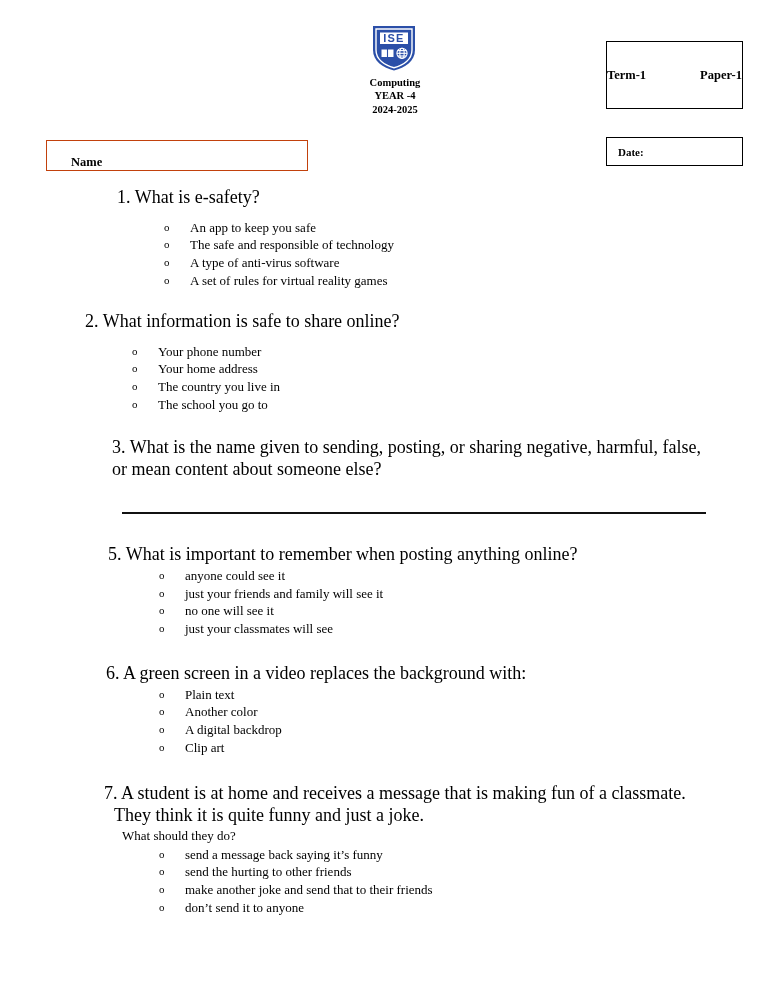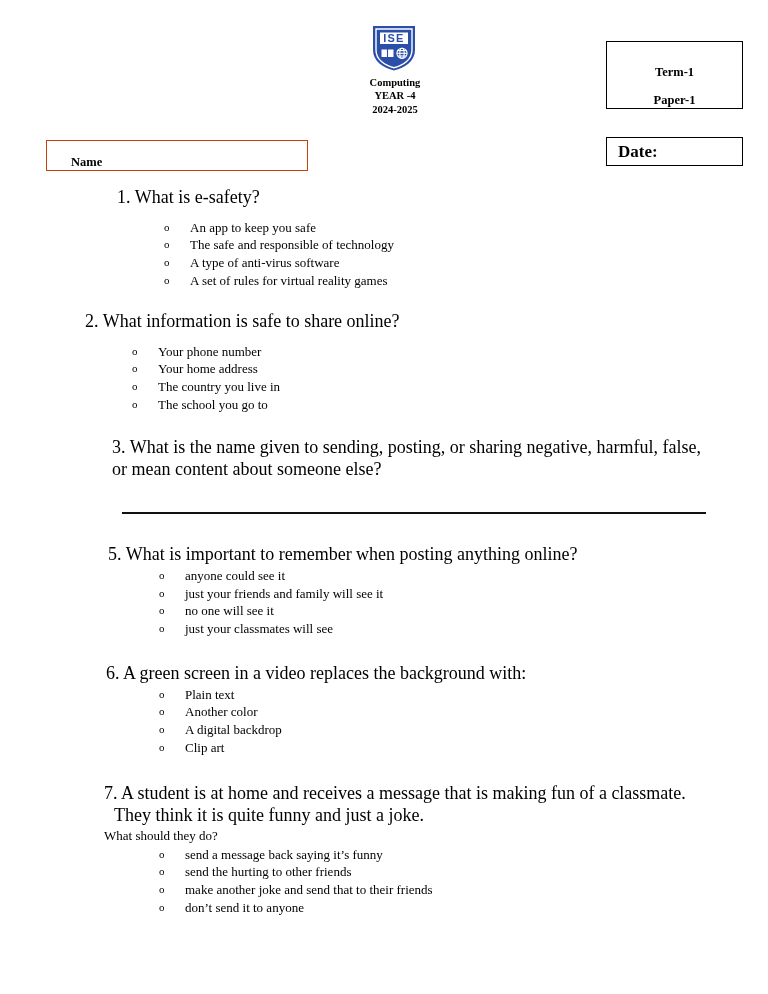--- a/index.html
+++ b/index.html
@@ -56,23 +56,23 @@
   
   .term-box {
     position: absolute;
     left: 606px;
     top: 25px;
     width: 137px;
     height: 68px;
     border: 1px solid #000;
     box-sizing: border-box;
     display: flex;
-    flex-direction: column;
+    flex-direction: row;
     align-items: center;
-    justify-content: flex-end;
+    justify-content: space-between;
     gap: 13px;
   }
   .term-line {
     font-weight: bold;
     font-size: 12.5px;
   }
 
   
   .name-box {
     position: absolute;
@@ -99,21 +99,21 @@
     width: 137px;
     height: 29px;
     border: 1px solid #000;
     box-sizing: border-box;
     display: flex;
     align-items: center;
     padding-left: 11px;
   }
   .date-box .lbl {
     font-weight: bold;
-    font-size: 17px;
+    font-size: 11px;
   }
 
   
   .sheet {
     position: absolute;
     top: 165px;
     left: 0;
     width: 768px;
   }
   .q-block { position: relative; }
@@ -169,21 +169,21 @@
   #q4 .answer-rule { margin-top: 30px; margin-left: 9px; }
 
   #q5 { margin-left: 108px; margin-top: 29px; }
   #q5 ul.opts { margin-left: 51px; margin-top: 1px; }
 
   #q6 { margin-left: 106px; margin-top: 24px; }
   #q6 ul.opts { margin-left: 53px; margin-top: 1px; }
 
   #q7 { margin-left: 104px; margin-top: 25px; }
   #q7 .line2 { margin-left: 10px; }
-  #q7 .q-stem-sub { margin-top: 1px; }
+  #q7 .q-stem-sub { margin-left: 18px; margin-top: 1px; }
   #q7 ul.opts { margin-left: 55px; margin-top: 1px; }
 </style>
 </head>
 <body>
 
 <div class="header-zone">
 
   <div class="logo-wrap">
     <svg width="46" height="48" viewBox="0 0 46 48" xmlns="http://www.w3.org/2000/svg">
       <path d="M2 2 H44 V26 C44 37 34 44 23 46.5 C12 44 2 37 2 26 Z" fill="#2B4FA8"></path>

